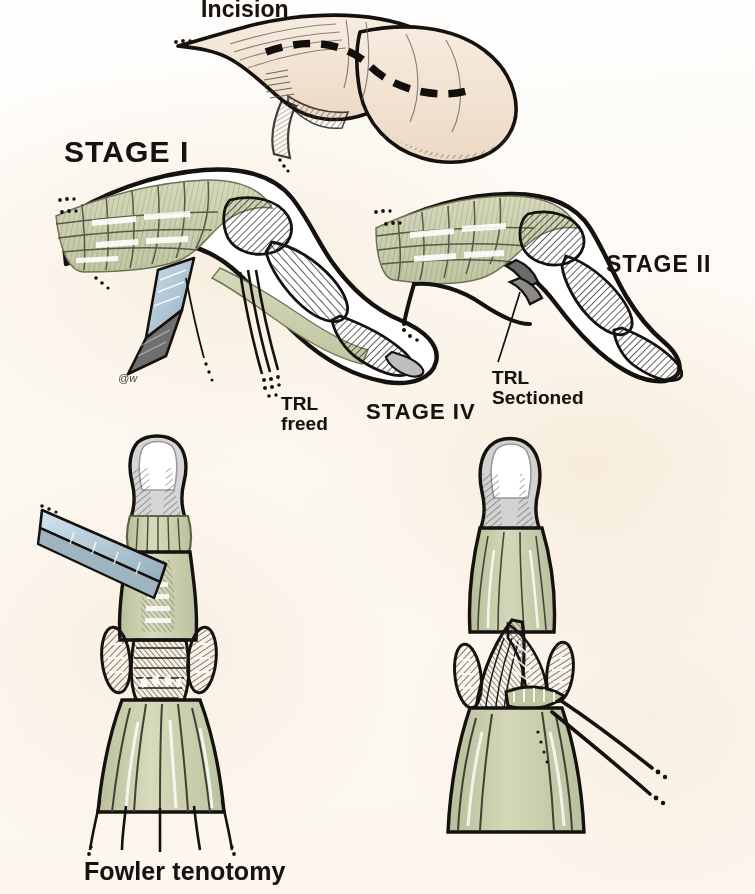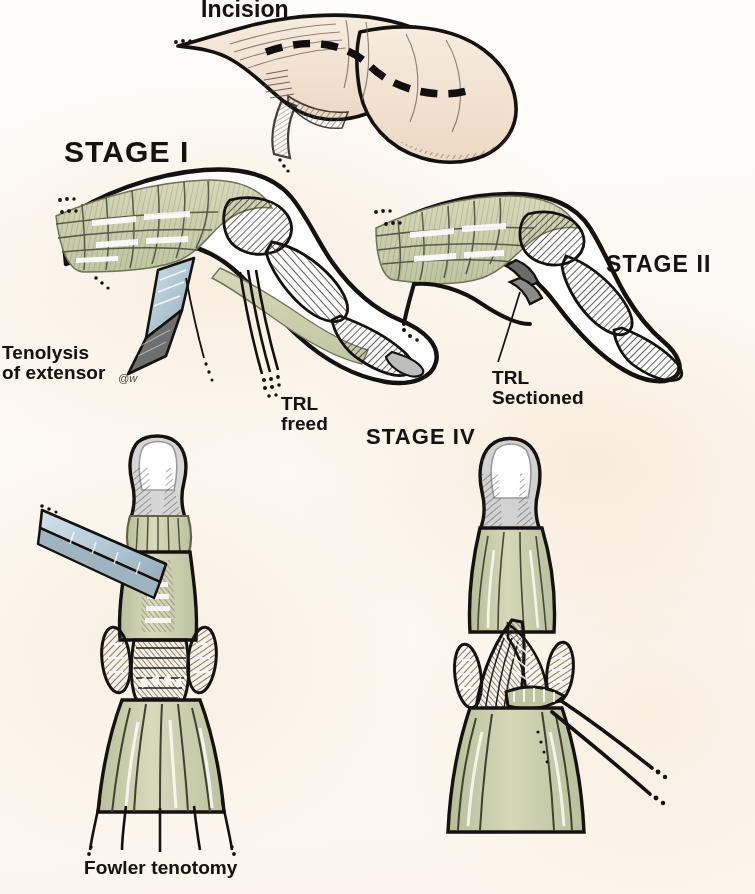--- a/index.html
+++ b/index.html
@@ -24,25 +24,25 @@
     color:#15120f;
     font-weight:700;
     letter-spacing:.1px;
     line-height:1.06;
     white-space:pre;
     text-shadow:0 0 1px rgba(0,0,0,.18);
   }
   #lbl-incision{left:201px;top:-3px;font-size:23px;}
   #lbl-stage1{left:64px;top:136px;font-size:30px;letter-spacing:1.1px;}
   #lbl-stage2{left:606px;top:252px;font-size:23px;letter-spacing:1.1px;}
-  #lbl-stage4{left:366px;top:425px;font-size:22px;letter-spacing:1.1px;}
+  #lbl-stage4{left:366px;top:400px;font-size:22px;letter-spacing:1.1px;}
   #lbl-tenolysis{left:2px;top:343px;font-size:19px;}
   #lbl-trlfreed{left:281px;top:394px;font-size:19px;}
   #lbl-trlsect{left:492px;top:368px;font-size:19px;}
-  #lbl-fowler{left:84px;top:858px;font-size:19px;font-weight:600;text-align:right;}
+  #lbl-fowler{left:84px;top:858px;font-size:25px;font-weight:600;text-align:right;}
 </style>
 </head>
 <body>
 
 <div id="figure">
 
   <svg class="art" style="left:170px;top:8px;" width="400" height="165" viewBox="0 0 400 165">
     <defs>
       <linearGradient id="skinG" x1="0" y1="0" x2="0" y2="1">
         <stop offset="0%" stop-color="#f7ece0"></stop>
@@ -523,21 +523,19 @@
         <circle cx="133" cy="310" r="1.6"></circle>
       <circle cx="136" cy="320" r="1.5"></circle>
         <circle cx="139" cy="330" r="1.4"></circle>
     </g>
   </svg>
 
   <div class="lbl" id="lbl-incision">Incision</div>
   <div class="lbl" id="lbl-stage1">STAGE I</div>
   <div class="lbl" id="lbl-stage2">STAGE II</div>
   <div class="lbl" id="lbl-stage4">STAGE IV</div>
-  <div class="lbl" id="lbl-tenolysis">Tenolysis
-of extensor</div>
   <div class="lbl" id="lbl-trlfreed">TRL
 freed</div>
   <div class="lbl" id="lbl-trlsect">TRL
 Sectioned</div>
   <div class="lbl" id="lbl-fowler">Fowler tenotomy</div>
 
 </div>
 
 </body></html>

